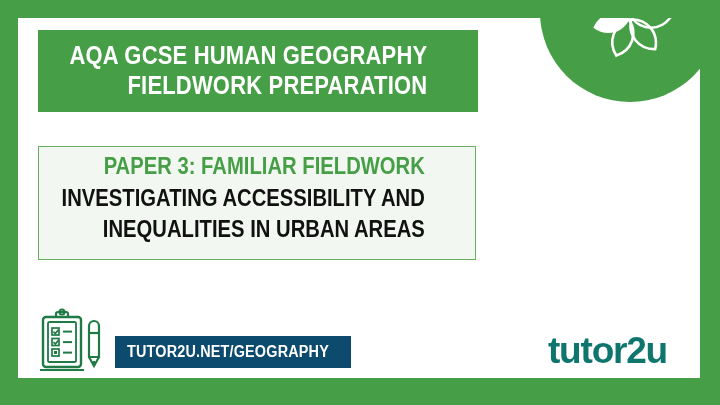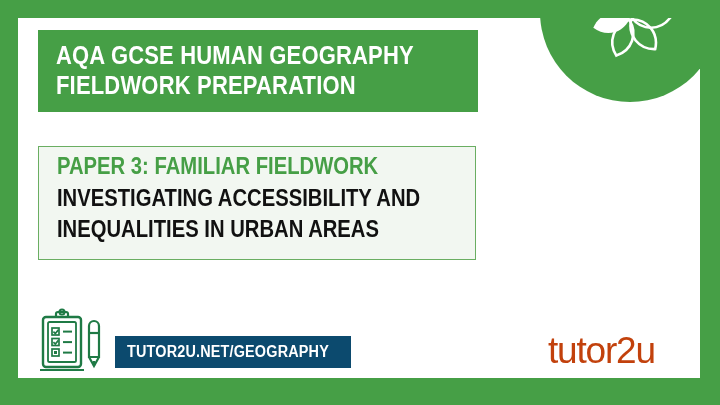--- a/index.html
+++ b/index.html
@@ -10,20 +10,21 @@
   body {
     font-family: "Liberation Sans", sans-serif;
   }
 
   #slide {
     position: relative;
     width: 720px;
     height: 405px;
     background: #469f46;
     overflow: hidden;
+    text-align: right;
   }
 
   
   .canvas {
     position: absolute;
     left: 18px;
     top: 18px;
     width: 682px;
     height: 360px;
     background: #ffffff;
@@ -133,23 +134,23 @@
     transform: scaleX(0.9);
     transform-origin: left center;
     white-space: nowrap;
   }
 
   
   .wordmark {
     position: absolute;
     left: 530px;
     top: 312px;
-    color: #c2410c;
+    color: #0f766e;
     font-family: "Liberation Sans", sans-serif;
-    font-weight: 400;
+    font-weight: 700;
     font-size: 37px;
     line-height: 42px;
     letter-spacing: -1.2px;
     white-space: nowrap;
   }
 </style>
 </head>
 <body>
 
 <div id="slide">

